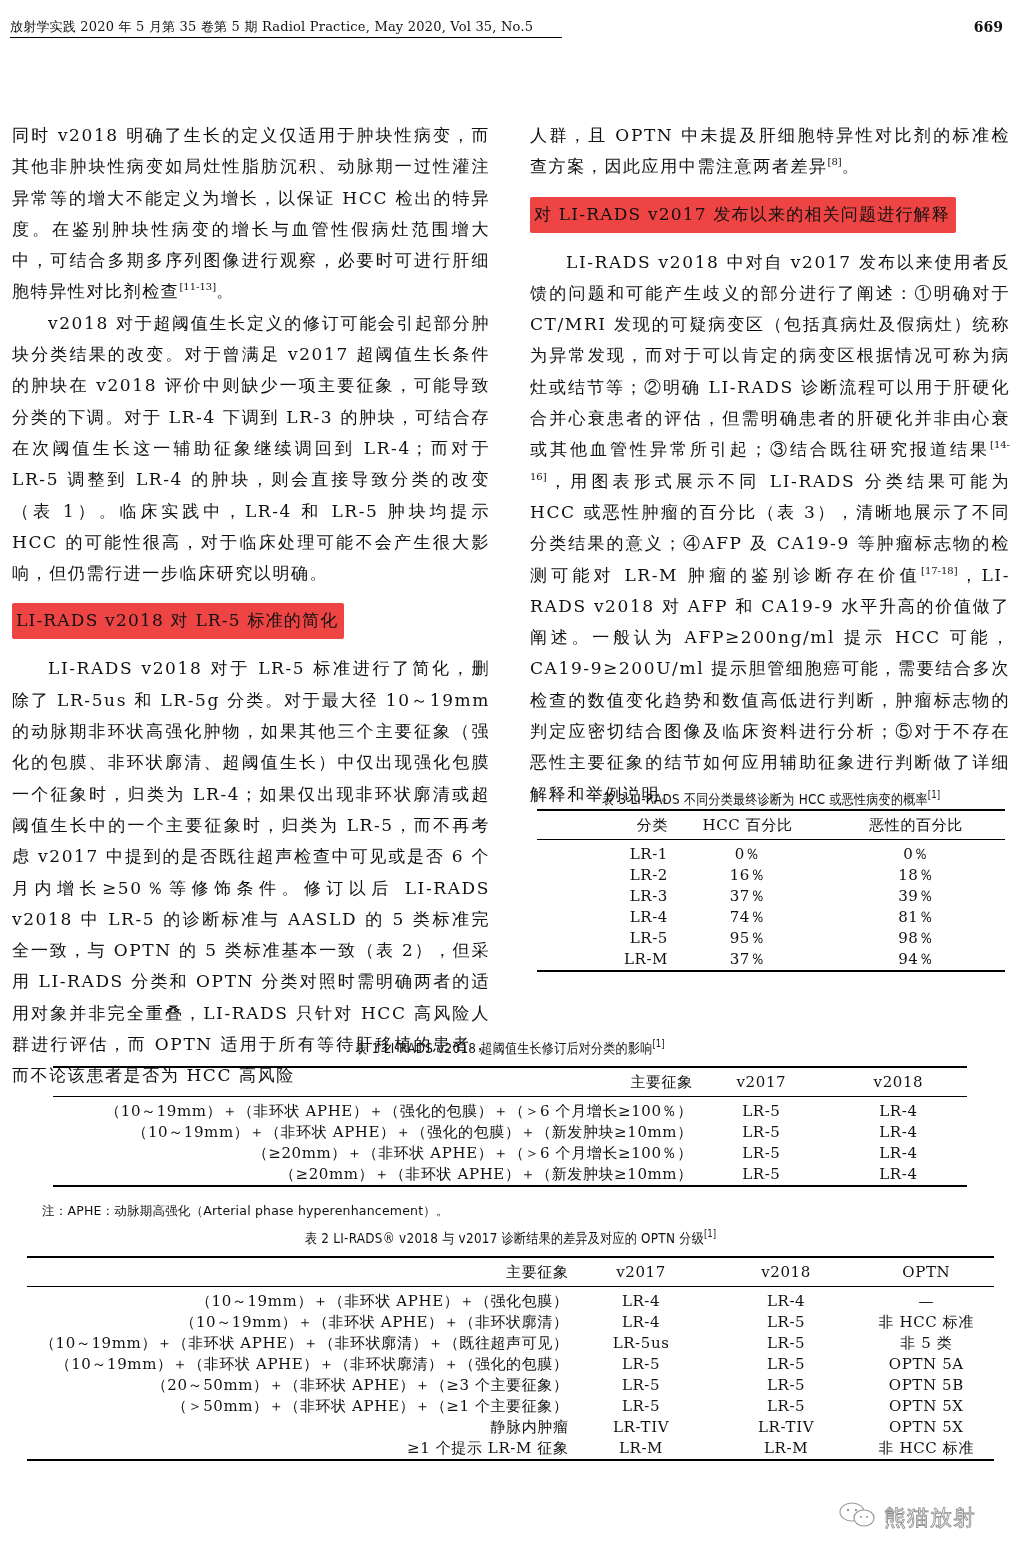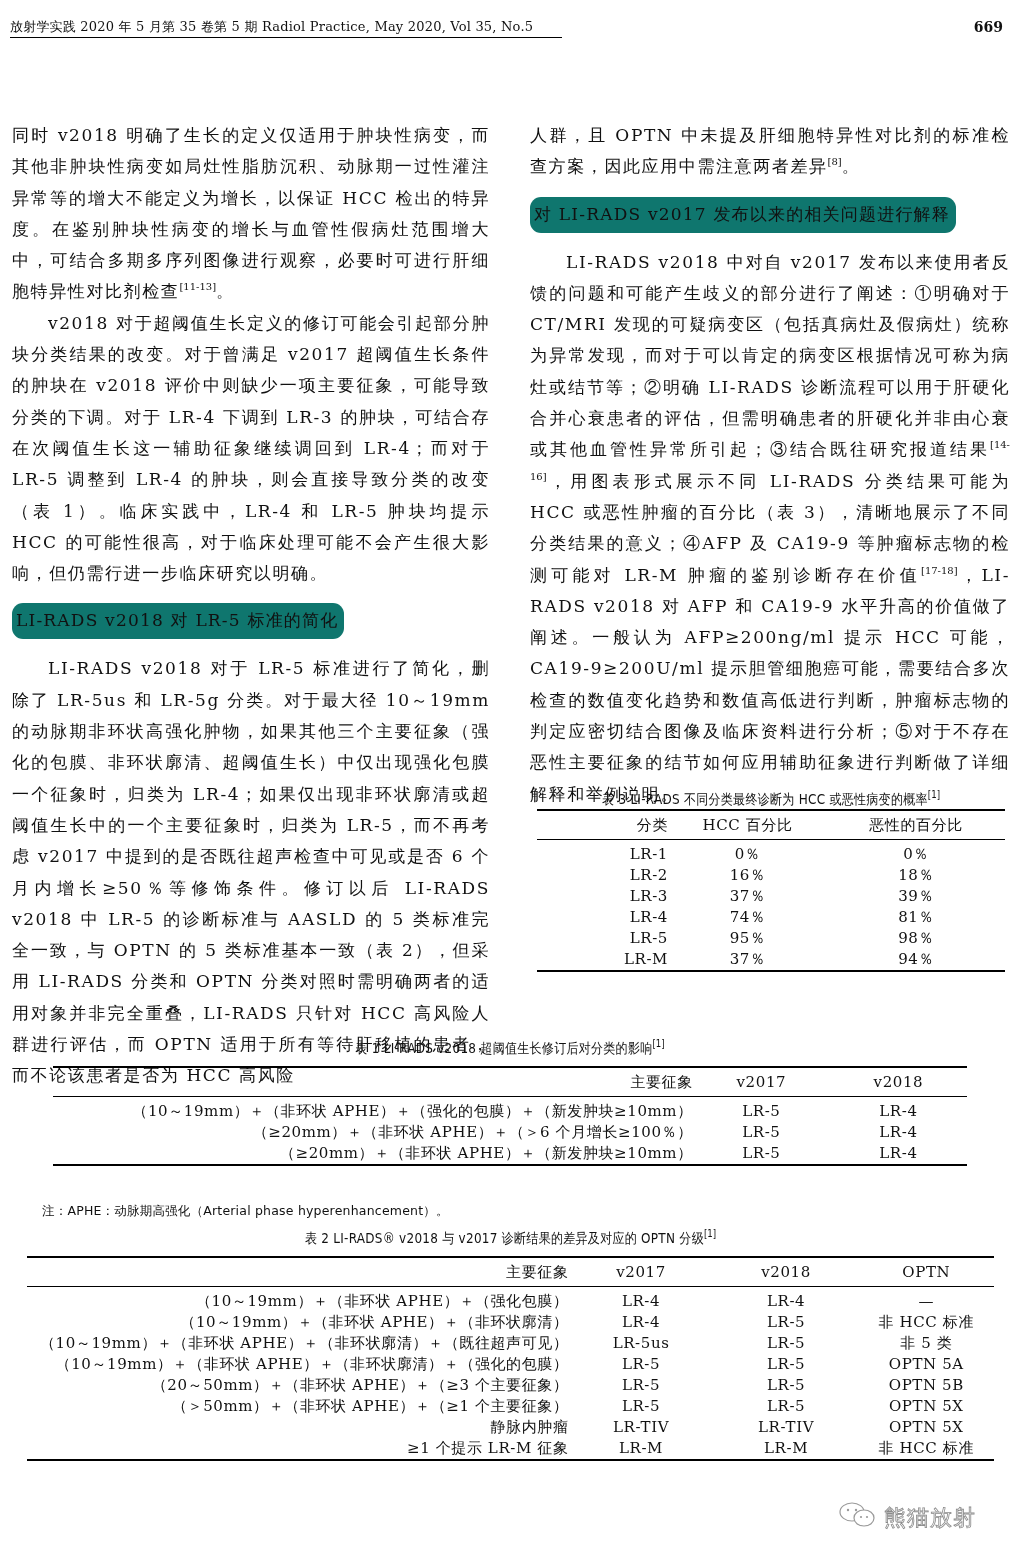--- a/index.html
+++ b/index.html
@@ -22,21 +22,21 @@
   .col-right { left: 530px; width: 480px; }
   .para {
     font-size: 17px; line-height: 31.3px; text-align: justify; text-align-last: left;
     letter-spacing: 1.6px; margin: 0;
   }
   .para.indent { text-indent: 36px; }
   .sup { font-size: 10px; vertical-align: super; line-height: 0; letter-spacing: 0; }
   .section-head {
     position: relative; font-size: 17px; line-height: 30px; margin: 14px 0 14px 0;
     letter-spacing: 1.2px; display: inline-block; padding: 2px 6px 4px 4px;
-    background: #0f766e; border-radius: 11px;
+    background: #ef4444; border-radius: 2px;
   }
   .table-caption {
     font-family: "DejaVu Sans", "Liberation Sans", sans-serif;
     font-size: 14px; line-height: 20px; text-align: center; letter-spacing: 0.3px;
     transform: scaleX(0.86); white-space: nowrap;
   }
   table.data-table { border-collapse: collapse; font-size: 15px; letter-spacing: 0.6px; }
   table.data-table th { font-weight: normal; }
   table.data-table thead tr { border-top: 2.5px solid #000; border-bottom: 1.3px solid #000; }
   table.data-table tbody tr:last-child { border-bottom: 2.5px solid #000; }
@@ -131,20 +131,25 @@
   <div class="table-caption"><span>表 1   LI-RADS v2018 超阈值生长修订后对分类的影响</span><span class="sup">[1]</span></div>
   <table class="data-table" id="table1" style="margin-top:8px">
     <thead>
       <tr>
         <th class="l" style="width:70%">主要征象</th>
         <th class="c" style="width:15%">v2017</th>
         <th class="c">v2018</th>
       </tr>
     </thead>
     <tbody id="table1-body">
+        <tr>
+          <td class="l">（10～19mm）＋（非环状 APHE）＋（强化的包膜）＋（＞6 个月增长≥100％）</td>
+          <td class="c">LR-5</td>
+          <td class="c">LR-4</td>
+        </tr>
         <tr>
           <td class="l">（10～19mm）＋（非环状 APHE）＋（强化的包膜）＋（新发肿块≥10mm）</td>
           <td class="c">LR-5</td>
           <td class="c">LR-4</td>
         </tr>
         <tr>
           <td class="l">（≥20mm）＋（非环状 APHE）＋（＞6 个月增长≥100％）</td>
           <td class="c">LR-5</td>
           <td class="c">LR-4</td>
         </tr>

